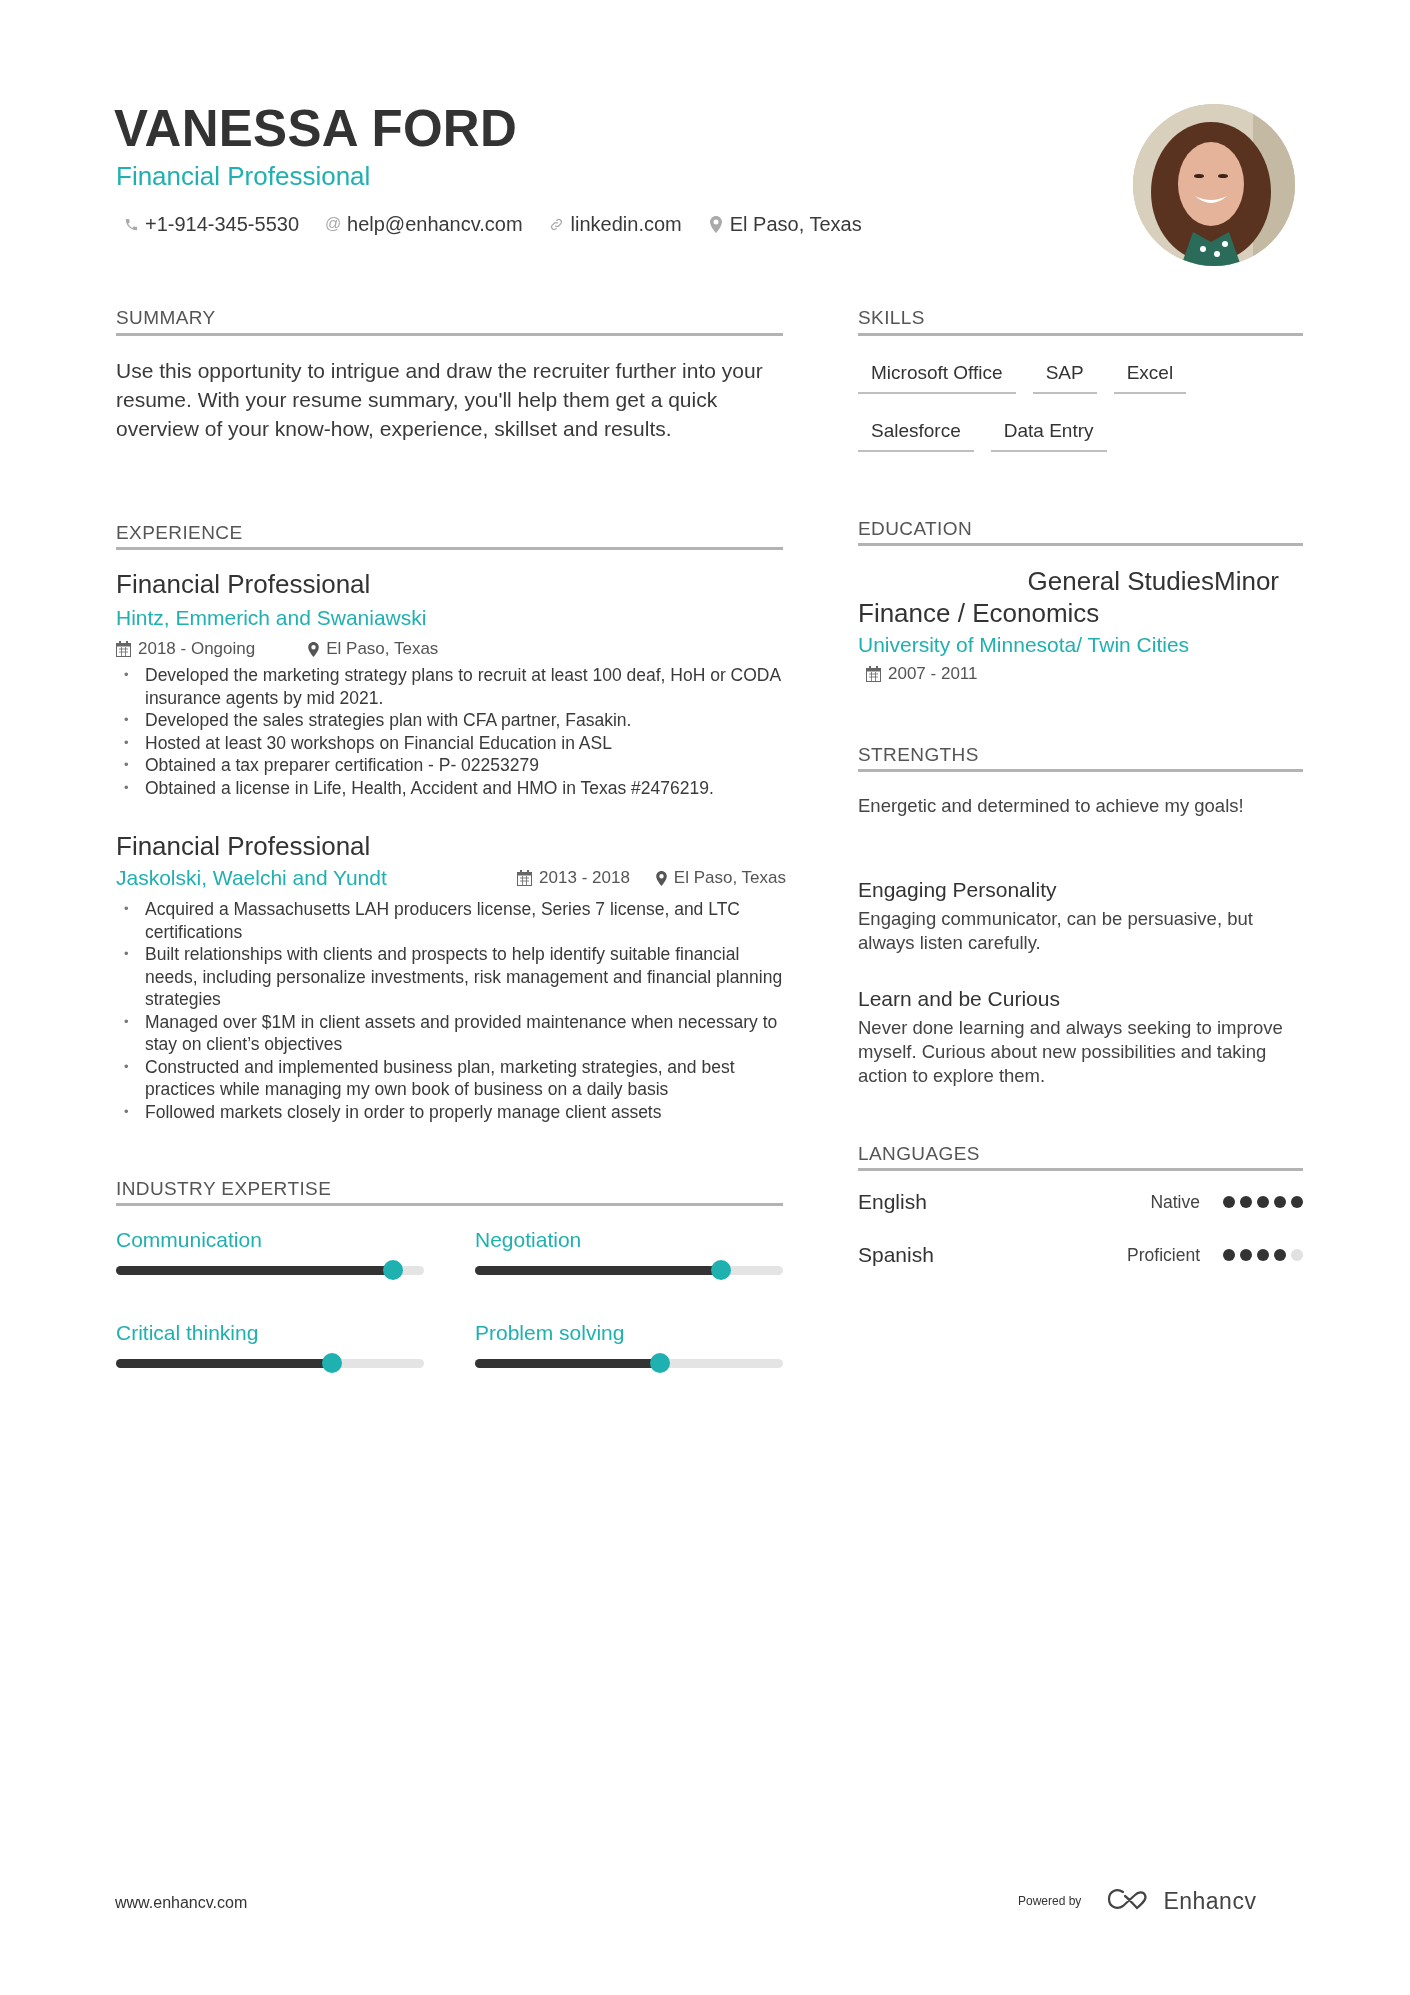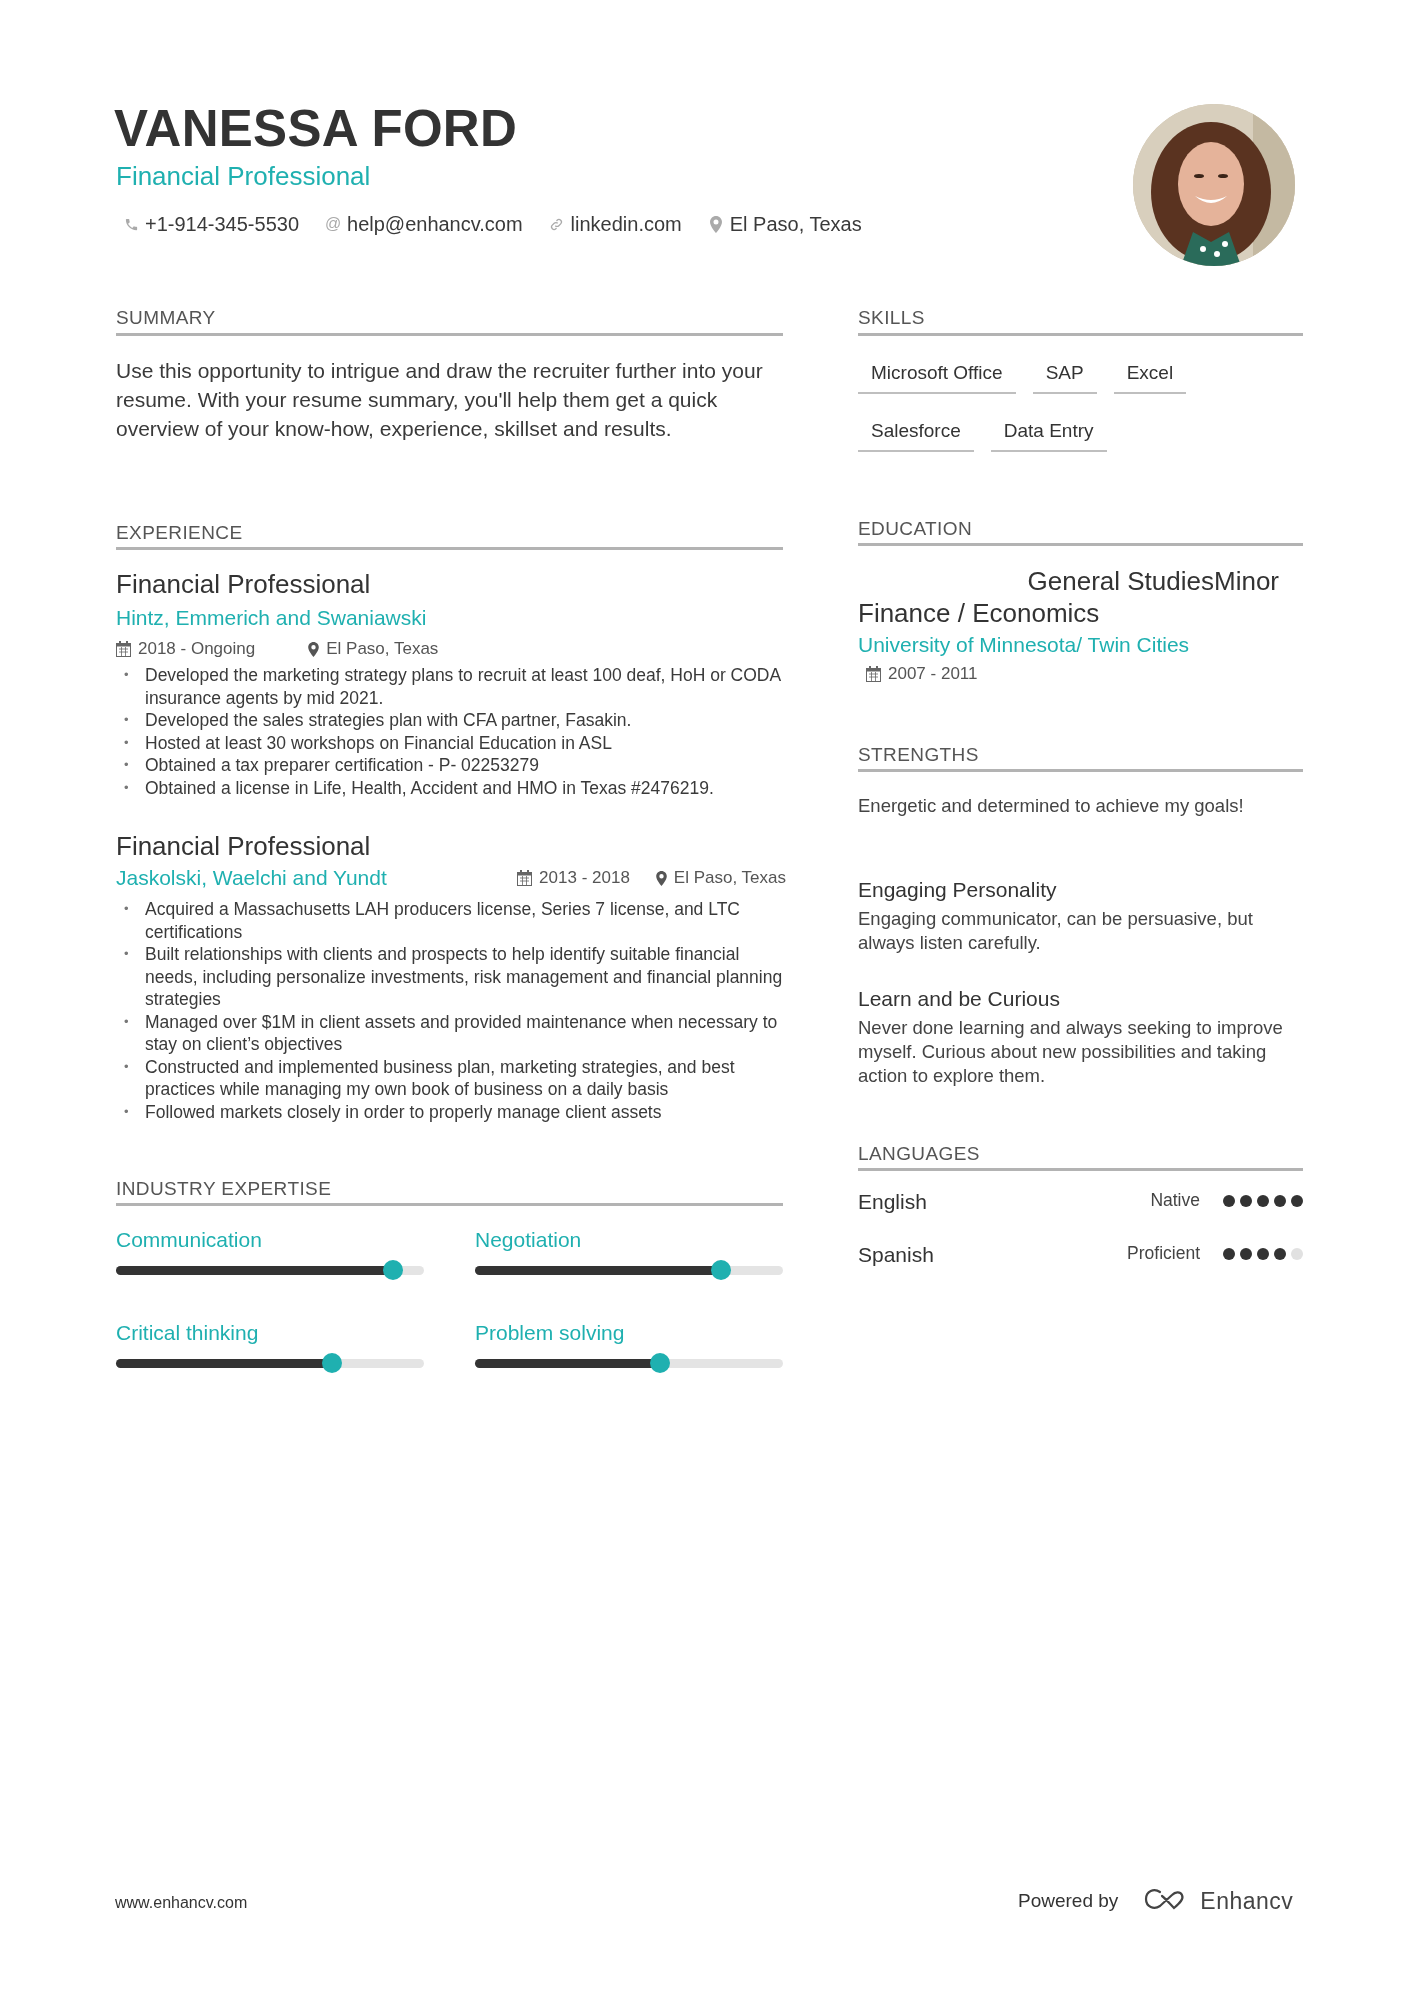--- a/index.html
+++ b/index.html
@@ -50,32 +50,32 @@
 
   
   .edu-degree { font-size: 26px; line-height: 32px; color: #333; }
   .edu-school { font-size: 21px; color: #1fb0b0; line-height: 28px; }
 
   
   .str-title { font-size: 21px; color: #333; line-height: 28px; }
   .str-desc { font-size: 18.5px; color: #444; line-height: 24px; }
 
   
-  .lang-row { left: 858px; width: 445px; display: flex; align-items: flex-start; justify-content: space-between; }
+  .lang-row { left: 858px; width: 445px; display: flex; align-items: center; justify-content: space-between; }
   .lang-name { font-size: 21px; color: #333; }
   .lang-right { display: flex; align-items: center; }
   .lang-level { font-size: 17.5px; color: #444; margin-right: 18px; }
   .dots { display: flex; }
   .dot { width: 12px; height: 12px; border-radius: 50%; background: #333; margin-left: 5px; }
   .dot.off { background: #e1e1e1; }
 
   
   .foot-left { left: 115px; top: 1894px; font-size: 16px; color: #333; }
   .foot-right { left: 1018px; top: 1887px; display: flex; align-items: center; }
-  .powered { font-size: 19px; color: #333; margin-right: 26px; }
+  .powered { font-size: 12px; color: #333; margin-right: 26px; }
   .brand { font-size: 23px; color: #444; letter-spacing: 0.5px; margin-left: 10px; }
 </style>
 </head>
 <body>
 
 <div class="abs name">VANESSA FORD</div>
 <div class="abs title">Financial Professional</div>
 <div class="abs contacts">
   <div class="contact">
     <span class="ic">

